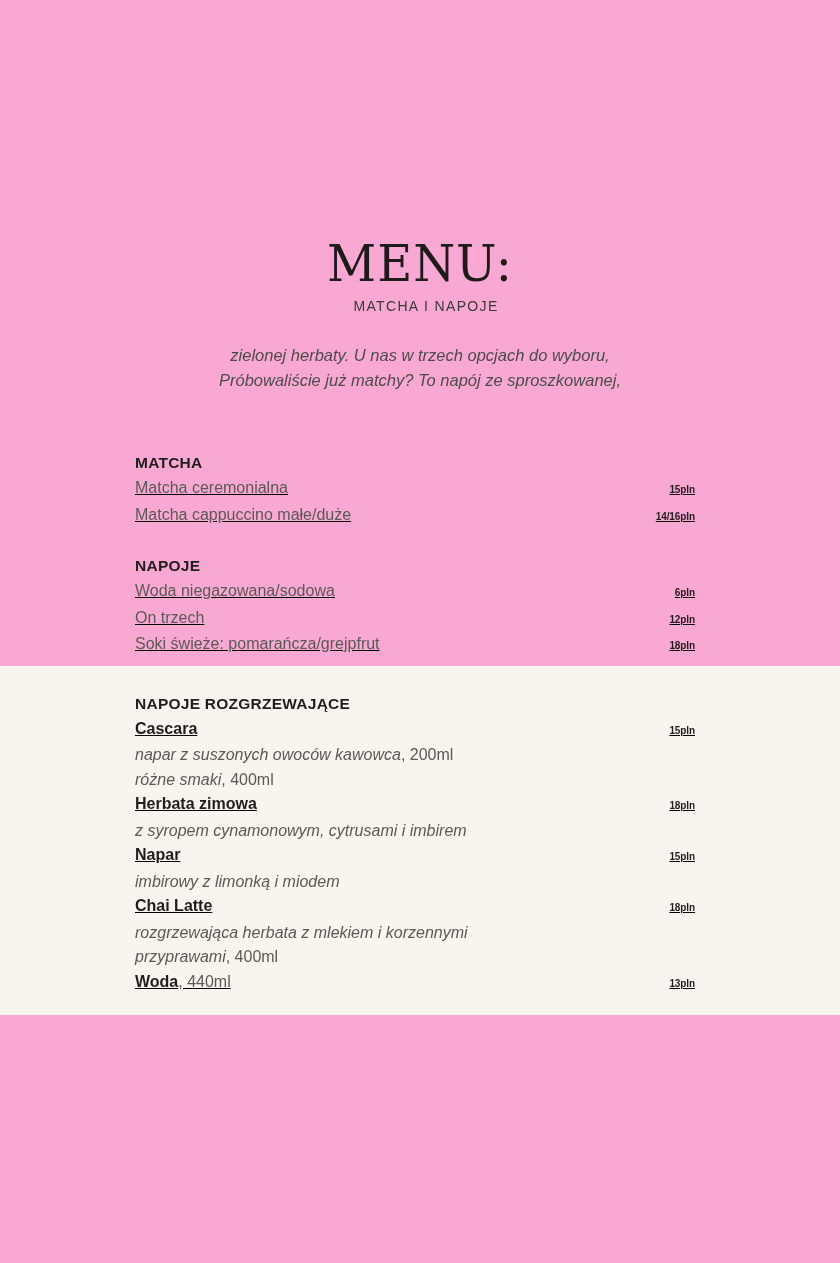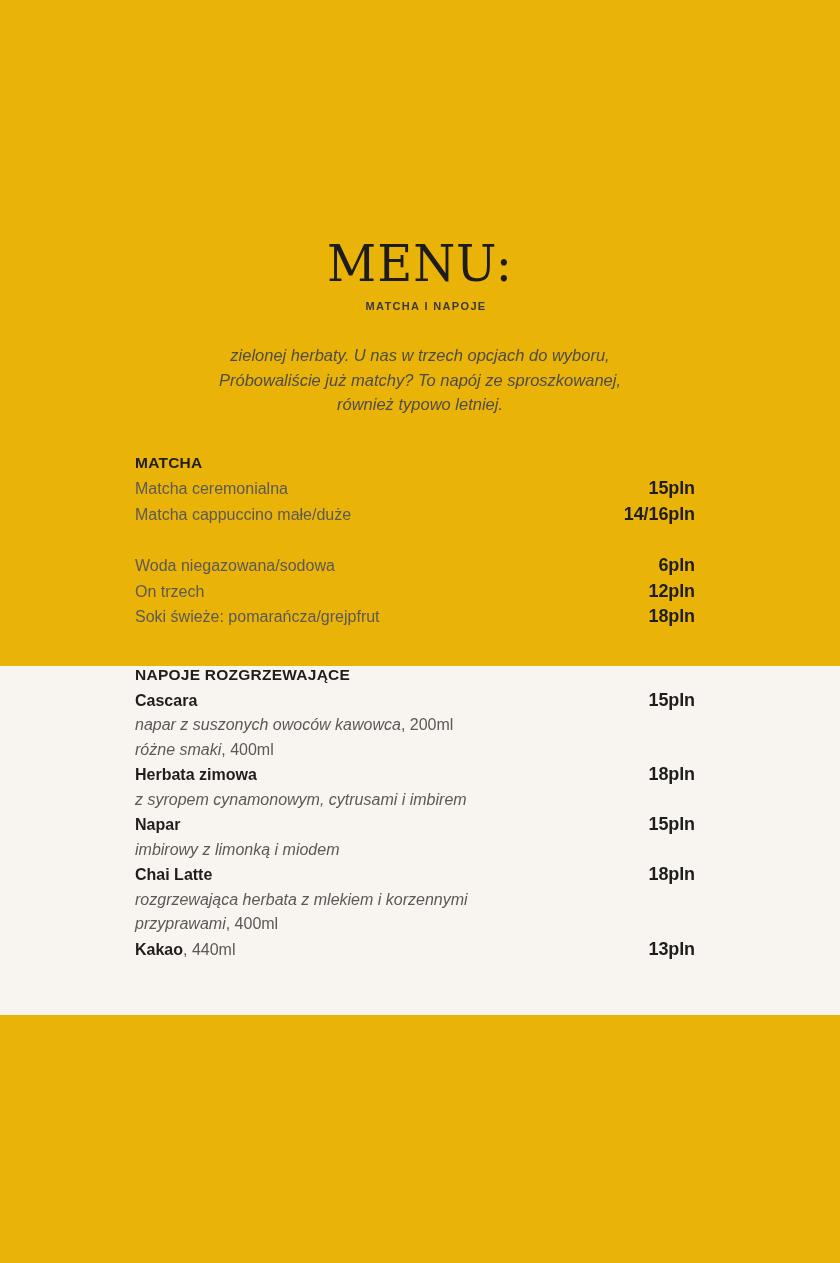--- a/index.html
+++ b/index.html
@@ -12,21 +12,21 @@
     background: #e8e1da;
     font-family: "Liberation Sans", sans-serif;
     -webkit-font-smoothing: antialiased;
     overflow: hidden;
   }
 
   .page {
     position: relative;
     width: 840px;
     height: 1263px;
-    background: #eab308;
+    background: #f9a8d4;
   }
 
   
   .band-light {
     position: absolute;
     left: 0;
     top: 666px;
     width: 840px;
     height: 349px;
     background: #f8f5f1;
@@ -45,25 +45,25 @@
     font-size: 50px;
     line-height: 52px;
     font-weight: 400;
     color: #1e1c1b;
     letter-spacing: 1px;
     margin: 0;
     transform: scaleX(0.96);
   }
   .menu-subtitle {
     margin: 7px 0 0 12px;
-    font-size: 11px;
+    font-size: 14px;
     line-height: 18px;
     letter-spacing: 1.35px;
     color: #3b3937;
-    font-weight: 700;
+    font-weight: 400;
   }
 
   .intro {
     position: absolute;
     left: 150px;
     top: 343px;
     width: 540px;
     text-align: center;
     font-style: italic;
     font-size: 16.5px;
@@ -92,28 +92,29 @@
     color: #201e1d;
     letter-spacing: 0.25px;
     margin-bottom: 2px;
   }
 
   .row {
     display: flex;
     align-items: baseline;
     justify-content: space-between;
     line-height: 24.5px;
+    text-decoration: underline;
   }
   .row .label {
     font-size: 16px;
     color: #5b5955;
     white-space: nowrap;
   }
   .row .price {
-    font-size: 18px;
+    font-size: 10px;
     font-weight: bold;
     color: #201e1d;
     white-space: nowrap;
     letter-spacing: -0.1px;
   }
 
   
   .w-item .name {
     font-size: 16px;
     font-weight: bold;
@@ -142,39 +143,39 @@
   <div class="band-light"></div>
 
   <div class="header">
     <div class="menu-title">MENU:</div>
     <div class="menu-subtitle">MATCHA I NAPOJE</div>
   </div>
 
   <div class="intro">
     <div>zielonej herbaty. U nas w trzech opcjach do wyboru,</div>
     <div>Próbowaliście już matchy? To napój ze sproszkowanej,</div>
-    <div>również typowo letniej.</div>
   </div>
 
   <div class="content">
 
     <div class="section">
       <div class="section-heading">MATCHA</div>
 
       <div class="row">
         <span class="label">Matcha ceremonialna</span>
         <span class="price">15pln</span>
       </div>
       <div class="row">
         <span class="label">Matcha cappuccino małe/duże</span>
         <span class="price">14/16pln</span>
       </div>
     </div>
 
     <div class="section">
+      <div class="section-heading">NAPOJE</div>
 
       <div class="row">
         <span class="label">Woda niegazowana/sodowa</span>
         <span class="price">6pln</span>
       </div>
       <div class="row">
         <span class="label">On trzech</span>
         <span class="price">12pln</span>
       </div>
       <div class="row">
@@ -218,20 +219,20 @@
         <div class="row">
           <span class="name">Chai Latte</span>
           <span class="price">18pln</span>
         </div>
         <div class="desc"><span>rozgrzewająca herbata z mlekiem i korzennymi</span></div>
         <div class="desc"><span>przyprawami</span><span class="plain">, 400ml</span></div>
       </div>
 
       <div class="w-item">
         <div class="row">
-          <span class="name"><span>Kakao</span><span class="plain">, 440ml</span></span>
+          <span class="name"><span>Woda</span><span class="plain">, 440ml</span></span>
           <span class="price">13pln</span>
         </div>
       </div>
 
     </div>
   </div>
 </div>
 
 </body></html>

